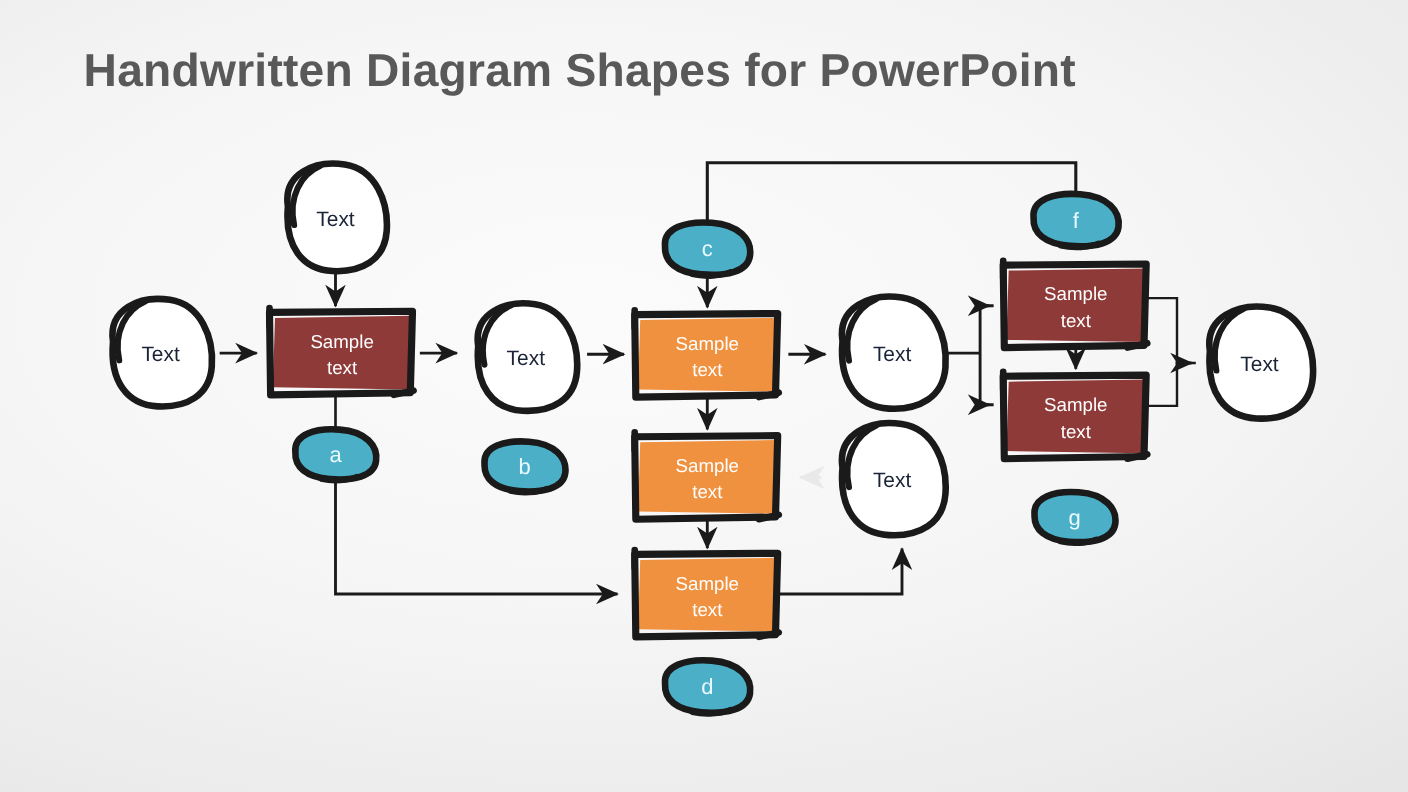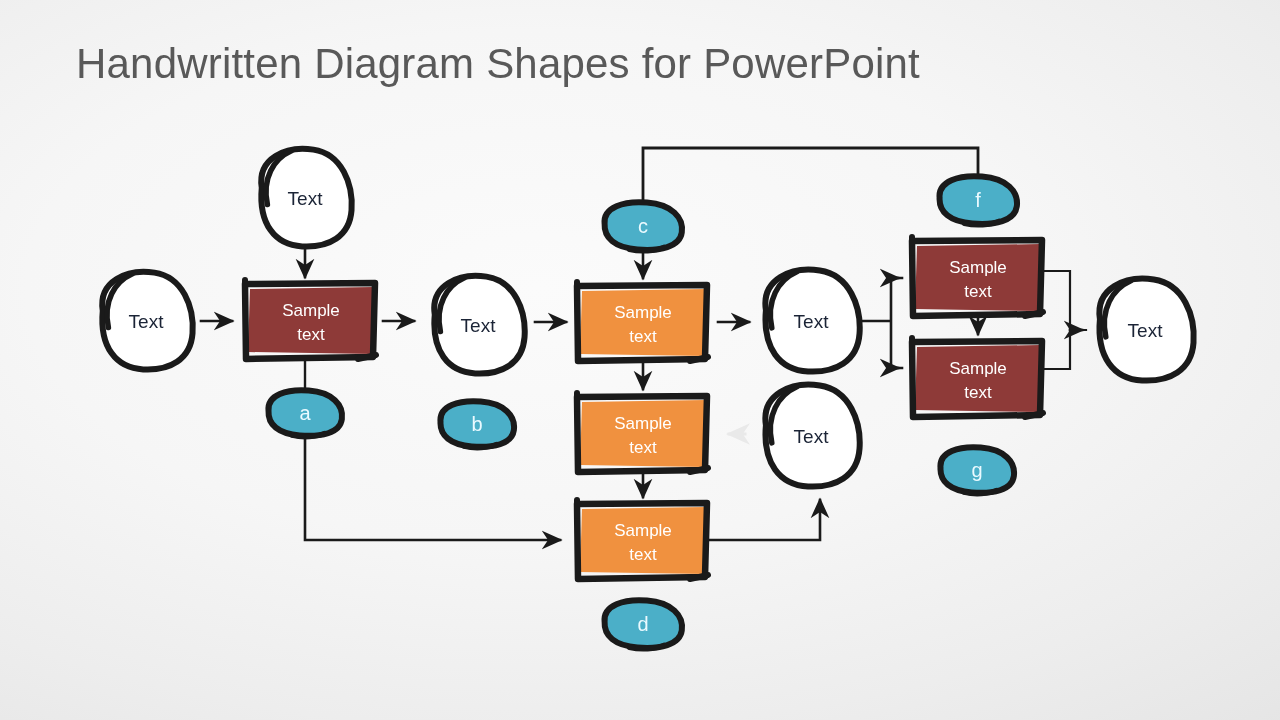--- a/index.html
+++ b/index.html
@@ -6,21 +6,21 @@
   body{
     width:1280px;height:720px;overflow:hidden;
     font-family:"Liberation Sans","DejaVu Sans",sans-serif;
     background:
       radial-gradient(ellipse 95% 85% at 42% 40%, #fbfbfb 0%, #f6f6f6 42%, #ededed 72%, #e3e3e3 100%);
   }
   #slide{position:relative;width:1280px;height:720px;}
   #title{
     position:absolute;left:76px;top:40px;
     font-size:42px;color:#595959;letter-spacing:0.2px;
-    white-space:nowrap;font-weight:400;
+    white-space:nowrap;font-weight:700;
   }
   #canvas{position:absolute;left:0;top:0;width:1280px;height:720px;}
   .lbl{font-family:"Liberation Sans","DejaVu Sans",sans-serif;}
   .node-text{font-size:19px;fill:#1b2436;}
   .box-text{font-size:17px;fill:#ffffff;}
   .badge-text{font-size:20px;fill:#eafaff;}
 </style>
 </head>
 <body>
 

